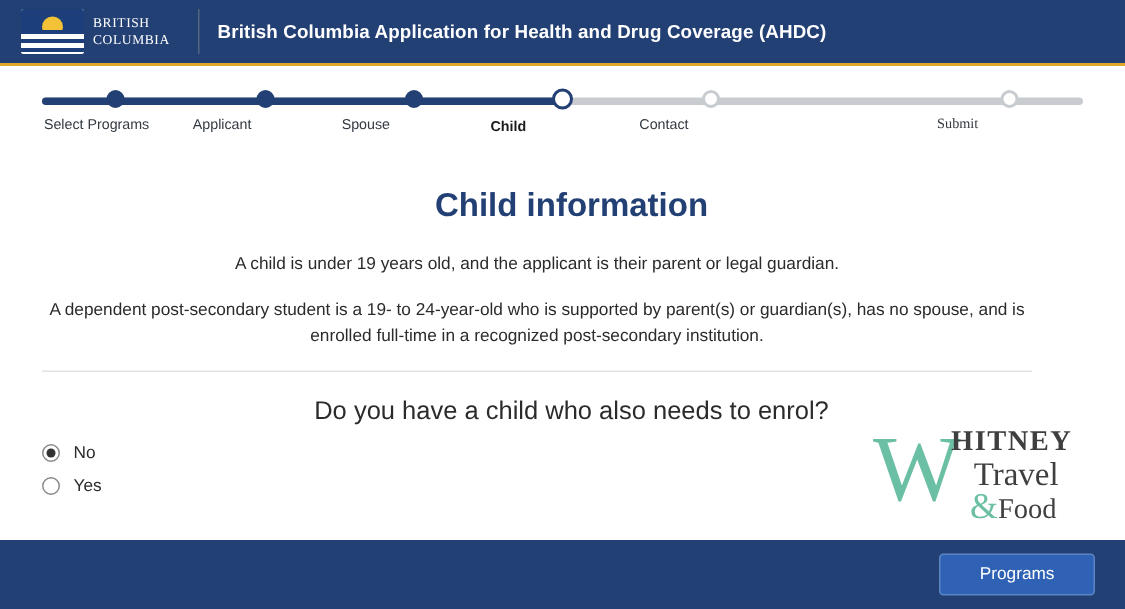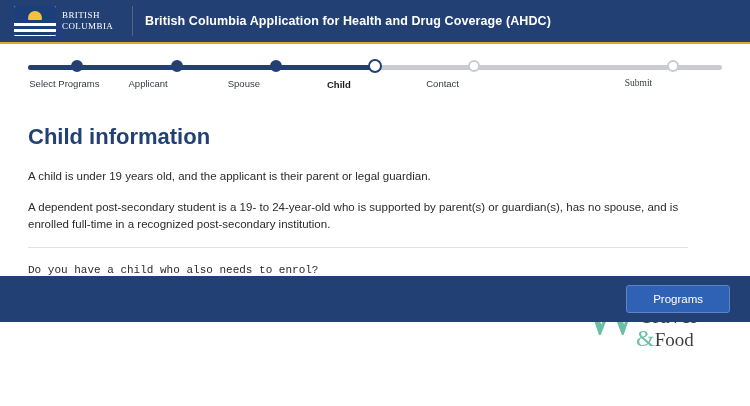--- a/index.html
+++ b/index.html
@@ -9,21 +9,21 @@
   body {
     width: 750px;
     height: 406px;
     background: #ffffff;
     font-family: "Liberation Sans", sans-serif;
     overflow: hidden;
   }
   .page {
     position: relative;
     width: 750px;
-    height: 322px;
+    height: 406px;
     background: #fca5a5;
     box-sizing: border-box;
   }
 
   
   .header {
     position: relative;
     height: 44px;
     background: #234075;
     display: flex;
@@ -156,20 +156,21 @@
     color: #1a1a1a;
   }
 
   
   .content {
     position: relative;
     background: #ffffff;
     padding: 24px 16px 0 28px;
     height: 292px;
     box-sizing: border-box;
+    text-align: center;
   }
   h1.title {
     font-size: 22px;
     color: #234075;
     margin: 0 0 18px 0;
     font-weight: bold;
   }
   p.body {
     font-size: 11.5px;
     color: #2b2b2b;
@@ -177,24 +178,23 @@
     margin: 0 0 14px 0;
     max-width: 660px;
   }
   .rule {
     border: none;
     border-top: 1px solid #e2e2e2;
     margin: 10px 0 14px 0;
     max-width: 660px;
   }
   .question {
-    font-size: 11px;
+    font-size: 17px;
     color: #2b2b2b;
     margin: 16px 0 12px 0;
-    font-family: Liberation Mono, monospace;
   }
   .radio-row {
     display: flex;
     align-items: center;
     margin-bottom: 10px;
   }
   .radio {
     width: 12px;
     height: 12px;
     border-radius: 50%;

